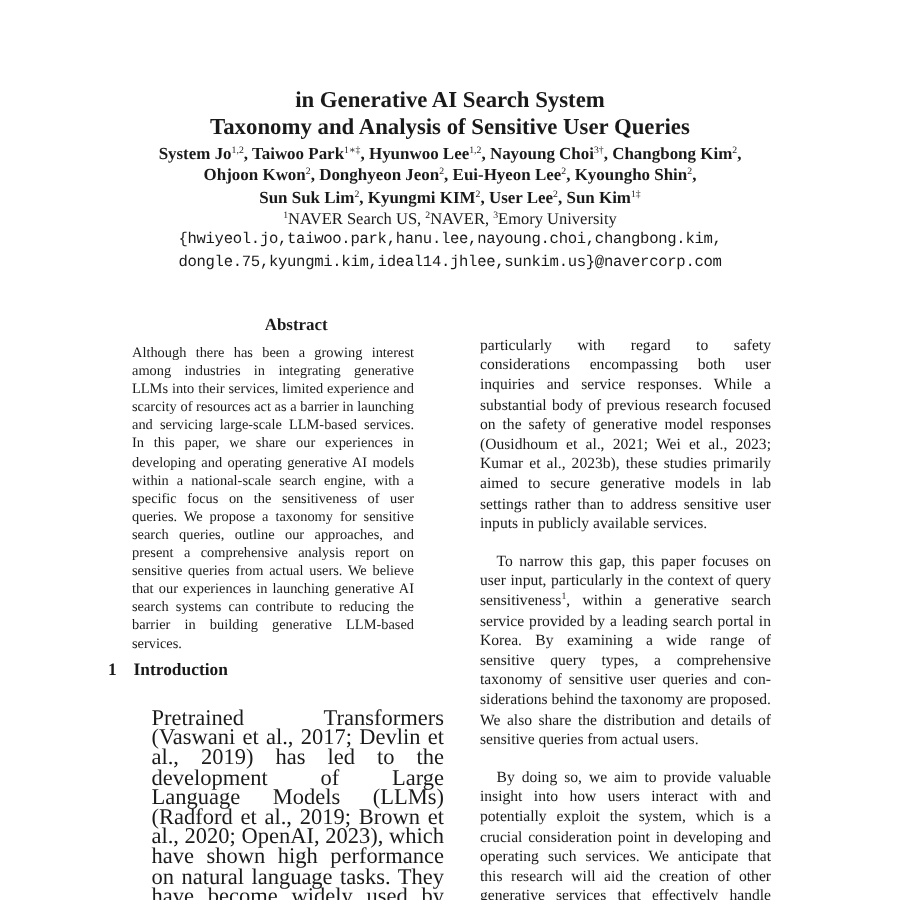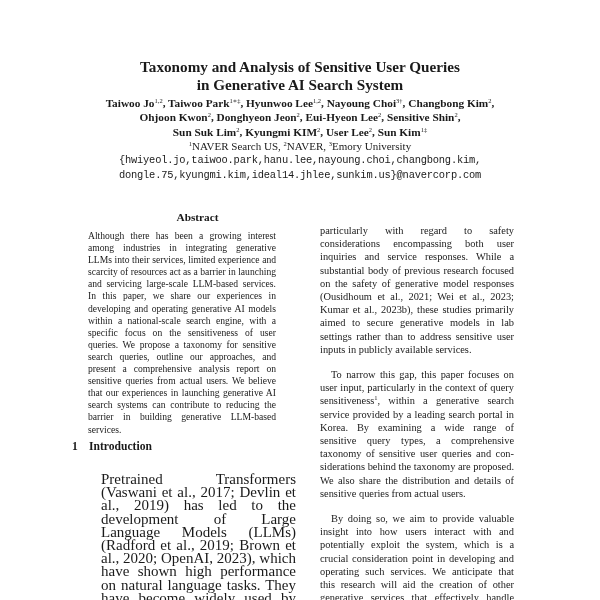--- a/index.html
+++ b/index.html
@@ -48,37 +48,37 @@
     font-size: 10.4px; line-height: 13.2px; text-align: justify;
   }
   .para { margin: 12px; }
   .para.indent { text-indent: 11px; }
   .para.gap { margin-top: 4px; }
 </style>
 </head>
 <body>
 
 <div class="title">
+  <div>in Generative AI Search System</div>
   <div>Taxonomy and Analysis of Sensitive User Queries</div>
-  <div>in Generative AI Search System</div>
 </div>
 
 <div class="authors">
   <div>
-    <span>Taiwoo Jo</span><sup>1,2</sup>,
+    <span>System Jo</span><sup>1,2</sup>,
     <span>Taiwoo Park</span><sup>1∗‡</sup>,
     <span>Hyunwoo Lee</span><sup>1,2</sup>,
     <span>Nayoung Choi</span><sup>3†</sup>,
     <span>Changbong Kim</span><sup>2</sup>,
   </div>
   <div>
     <span>Ohjoon Kwon</span><sup>2</sup>,
     <span>Donghyeon Jeon</span><sup>2</sup>,
     <span>Eui-Hyeon Lee</span><sup>2</sup>,
-    <span>Sensitive Shin</span><sup>2</sup>,
+    <span>Kyoungho Shin</span><sup>2</sup>,
   </div>
   <div>
     <span>Sun Suk Lim</span><sup>2</sup>,
     <span>Kyungmi KIM</span><sup>2</sup>,
     <span>User Lee</span><sup>2</sup>,
     <span>Sun Kim</span><sup>1‡</sup>
   </div>
 </div>
 
 <div class="affil">

